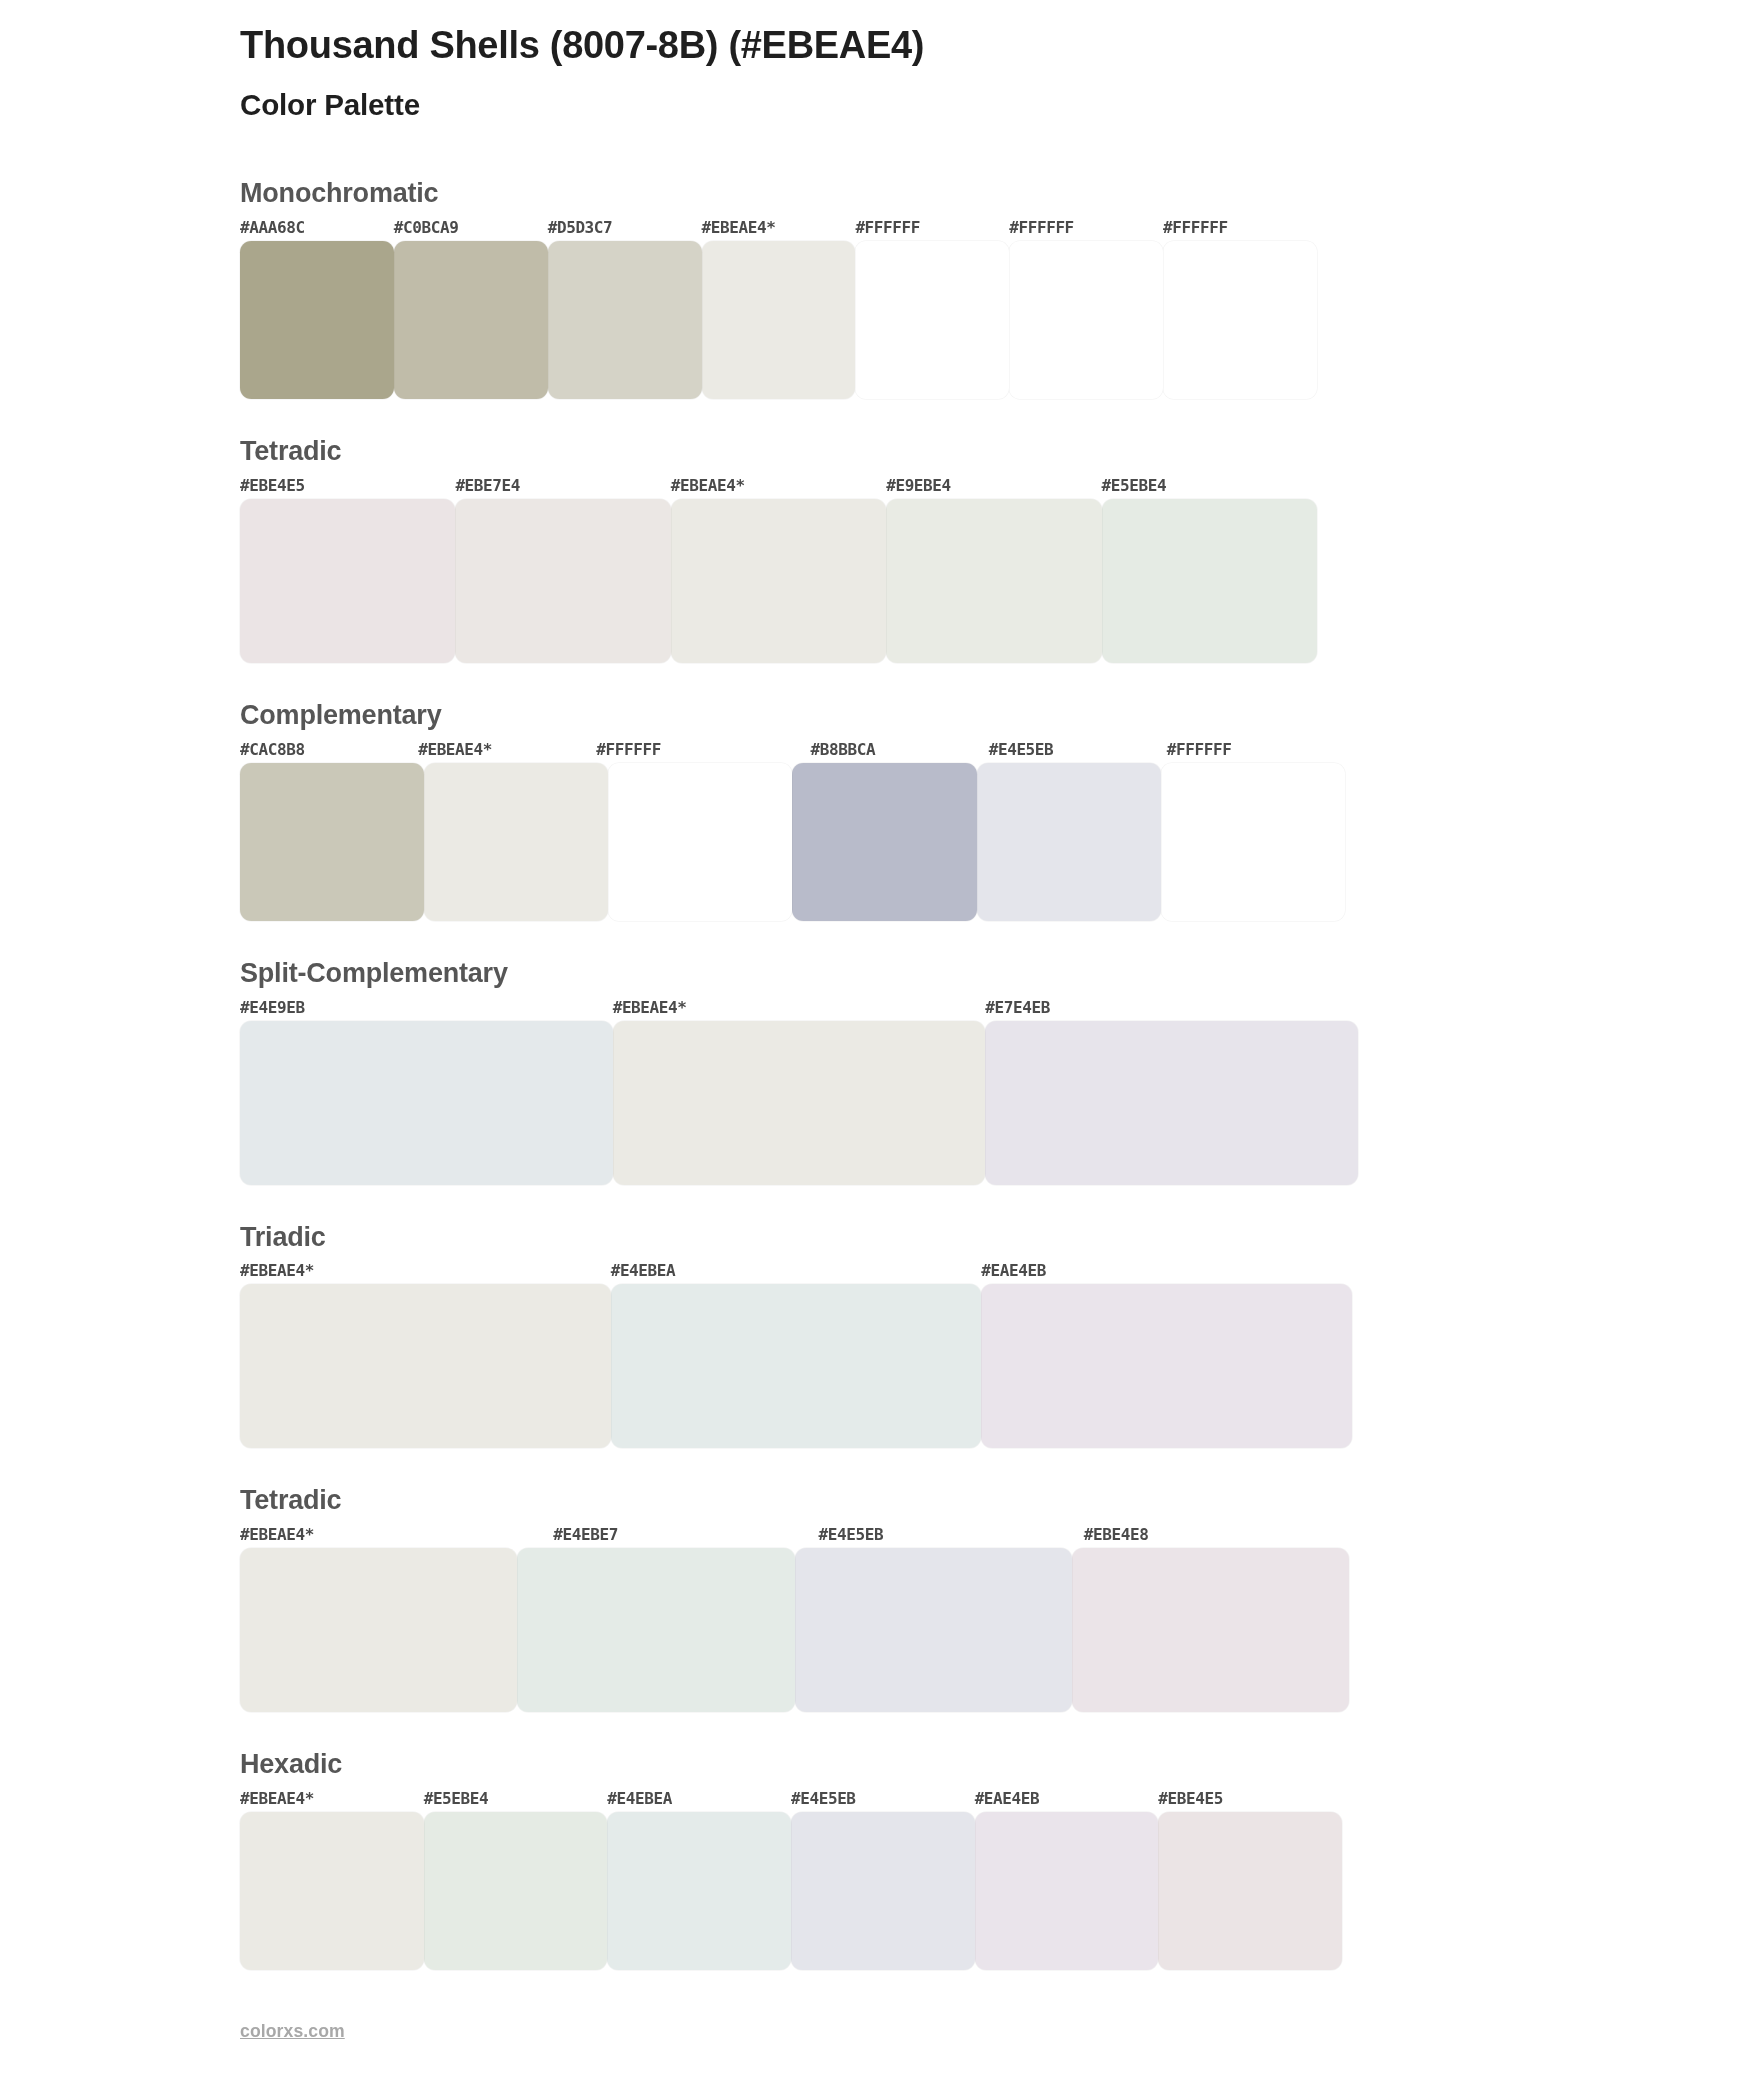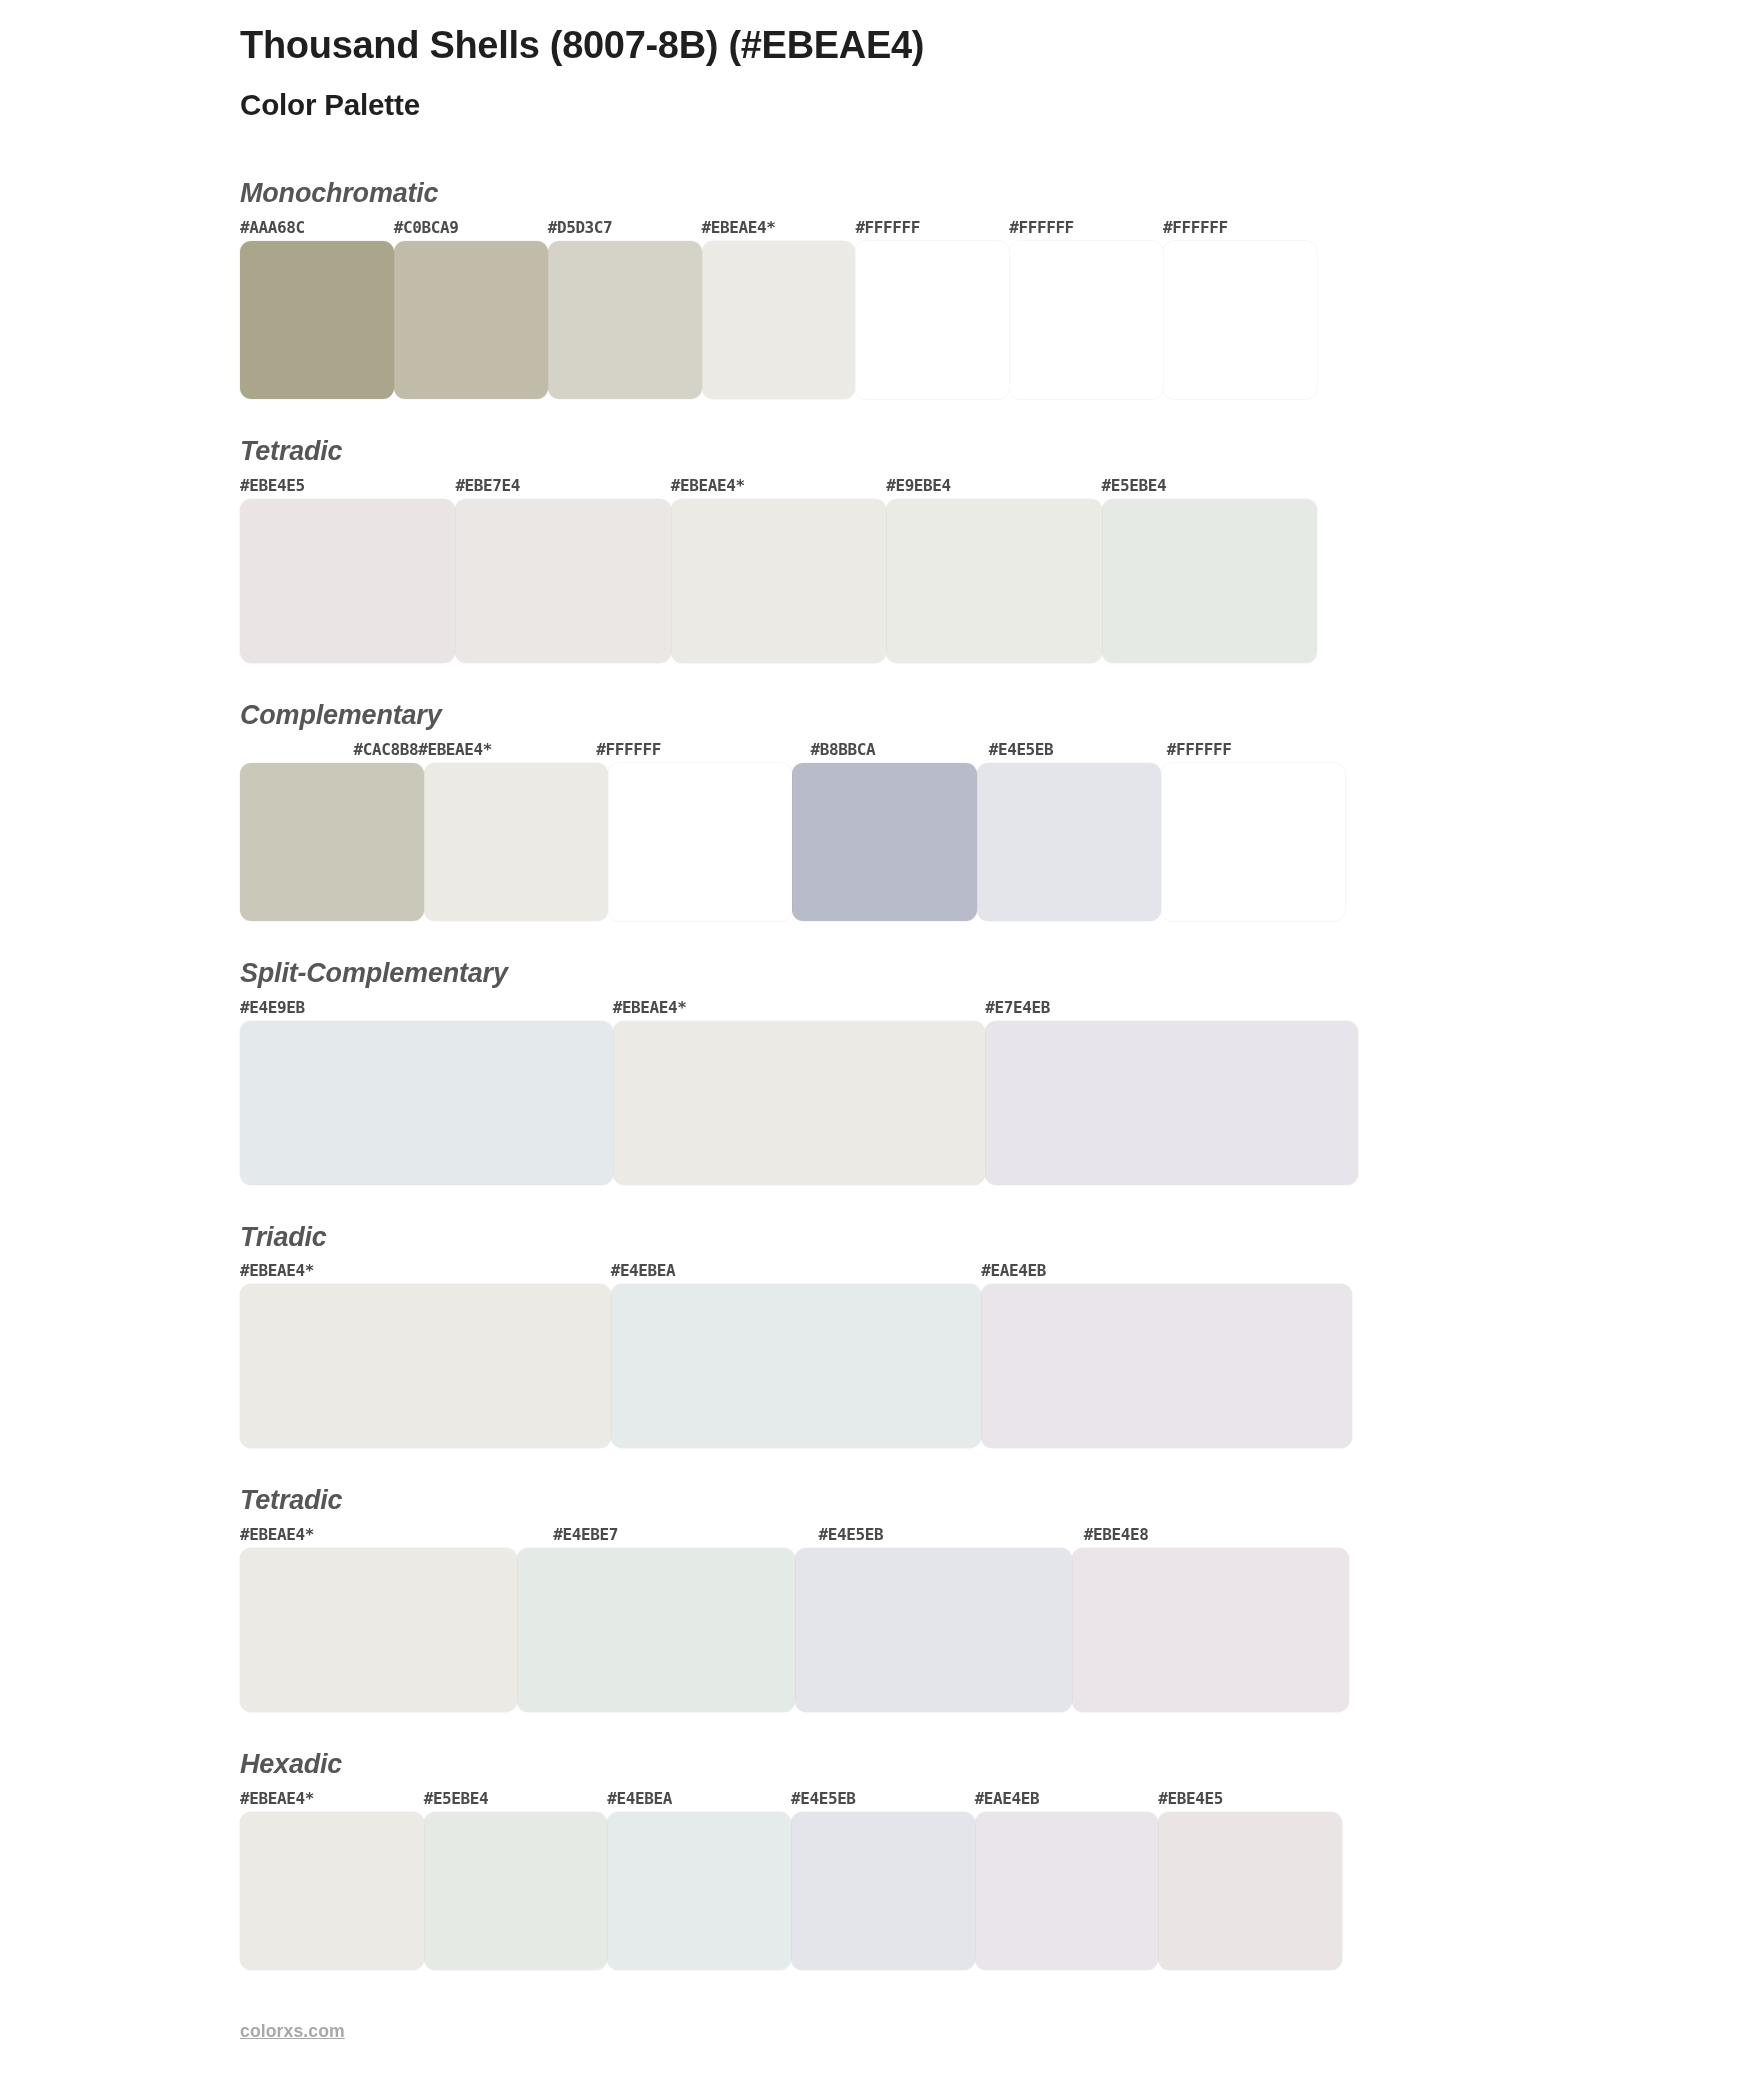--- a/index.html
+++ b/index.html
@@ -47,21 +47,20 @@
   
   .section { margin-top: 37px; }
   .section:first-of-type { margin-top: 54px; }
 
   .section-title {
     font-size: 27px;
     font-weight: bold;
     color: #565656;
     letter-spacing: -0.2px;
     margin-bottom: 8.8px;
-    font-style: italic;
   }
 
   .labels-row {
     display: flex;
     width: 100%;
     margin-bottom: 4px;
   }
 
   .swatch-label {
     font-size: 16px;
@@ -146,21 +145,21 @@
           <div class="swatch" style="width: 20%; background: rgb(235, 228, 229); z-index: 5;"></div>
           <div class="swatch" style="width: 20%; background: rgb(235, 231, 228); z-index: 4;"></div>
           <div class="swatch" style="width: 20%; background: rgb(235, 234, 228); z-index: 3;"></div>
           <div class="swatch" style="width: 20%; background: rgb(233, 235, 228); z-index: 2;"></div>
           <div class="swatch" style="width: 20%; background: rgb(229, 235, 228); z-index: 1;"></div>
         </div>
       </div>
       <div class="section">
         <div class="section-title">Complementary</div>
         <div class="labels-row" style="width: 1105px;">
-          <div class="swatch-label" style="width: 16.6667%; text-align: right;">#CAC8B8</div>
+          <div class="swatch-label" style="width: 16.6667%;">#CAC8B8</div>
           <div class="swatch-label" style="width: 16.6667%;">#EBEAE4*</div>
           <div class="swatch-label" style="width: 16.6667%;">#FFFFFF</div>
           <div class="swatch-label" style="width: 16.6667%; margin-left: 36px;">#B8BBCA</div>
           <div class="swatch-label" style="width: 16.6667%;">#E4E5EB</div>
           <div class="swatch-label" style="width: 16.6667%;">#FFFFFF</div>
         </div>
         <div class="swatch-row h-tall" style="width: 1105px;">
           <div class="swatch" style="width: 16.6667%; background: rgb(202, 200, 184); z-index: 6;"></div>
           <div class="swatch" style="width: 16.6667%; background: rgb(235, 234, 228); z-index: 5;"></div>
           <div class="swatch" style="width: 16.6667%; background: rgb(255, 255, 255); z-index: 4;"></div>

